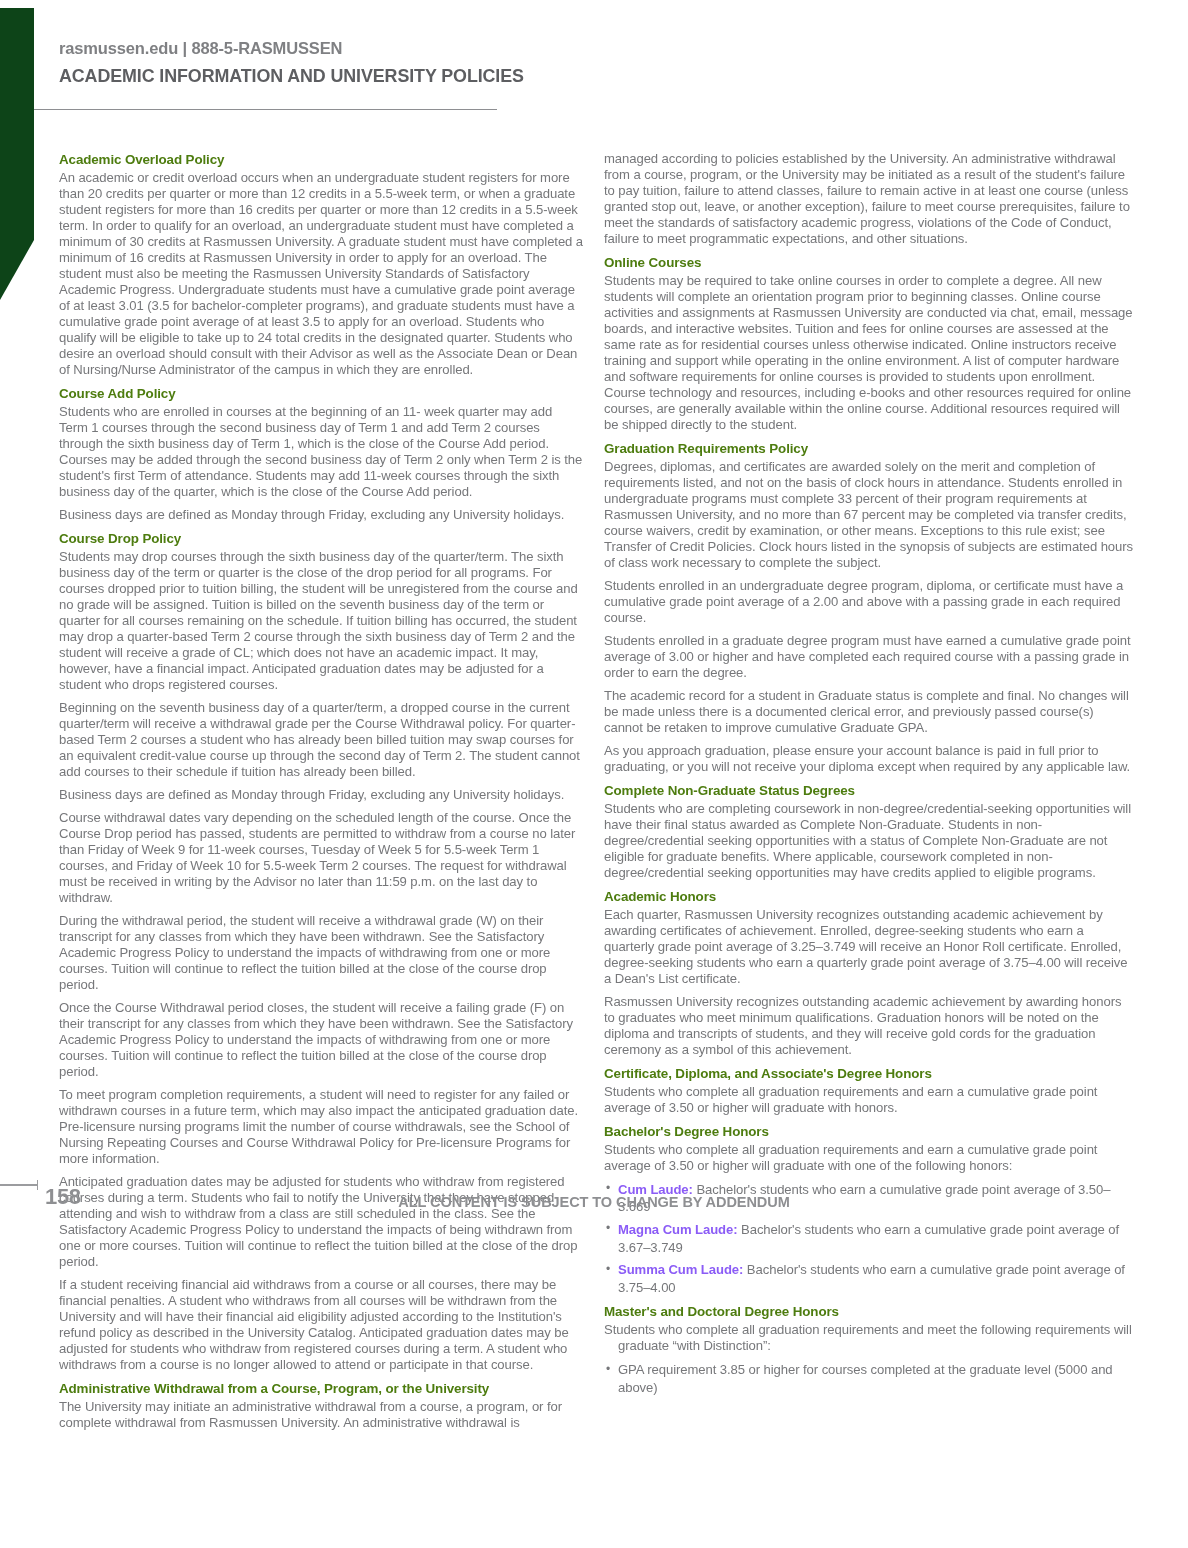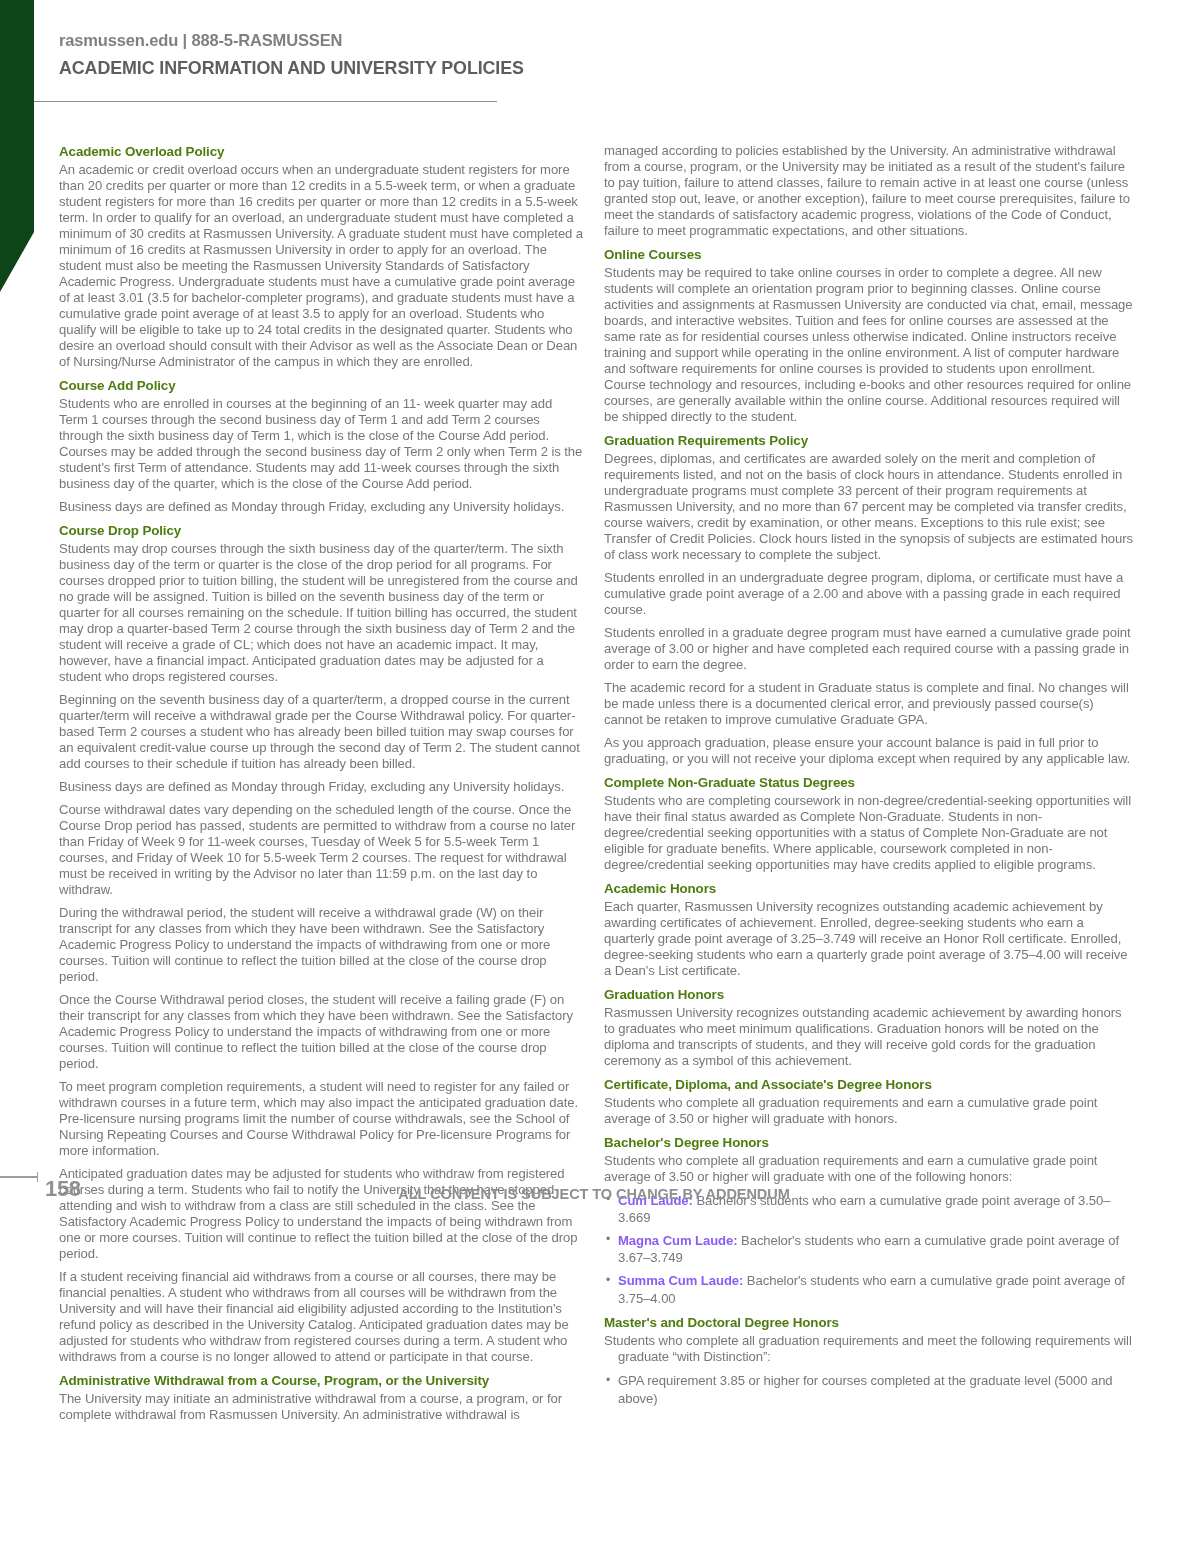--- a/index.html
+++ b/index.html
@@ -24,21 +24,21 @@
     top: 0;
     width: 34px;
     height: 292px;
     background: #0d4418;
     clip-path: polygon(0 0, 100% 0, 100% 232px, 0 292px);
   }
 
   
   .page {
     position: absolute;
-    left: 0; top: 0;
+    left: 0; top: 8px;
     width: 1188px;
     height: 1240px;
   }
 
   
   .header {
     position: absolute;
     left: 59px;
     top: 30px;
     width: 460px;
@@ -238,21 +238,20 @@
       <p class="body">Students enrolled in a graduate degree program must have earned a cumulative grade point average of 3.00 or higher and have completed each required course with a passing grade in order to earn the degree.</p>
       <p class="body">The academic record for a student in Graduate status is complete and final. No changes will be made unless there is a documented clerical error, and previously passed course(s) cannot be retaken to improve cumulative Graduate GPA.</p>
       <p class="body">As you approach graduation, please ensure your account balance is paid in full prior to graduating, or you will not receive your diploma except when required by any applicable law.</p>
 
       <h2 class="sec">Complete Non-Graduate Status Degrees</h2>
       <p class="body">Students who are completing coursework in non-degree/credential-seeking opportunities will have their final status awarded as Complete Non-Graduate. Students in non-degree/credential seeking opportunities with a status of Complete Non-Graduate are not eligible for graduate benefits. Where applicable, coursework completed in non-degree/credential seeking opportunities may have credits applied to eligible programs.</p>
 
       <h2 class="sec">Academic Honors</h2>
       <p class="body">Each quarter, Rasmussen University recognizes outstanding academic achievement by awarding certificates of achievement. Enrolled, degree-seeking students who earn a quarterly grade point average of 3.25–3.749 will receive an Honor Roll certificate. Enrolled, degree-seeking students who earn a quarterly grade point average of 3.75–4.00 will receive a Dean's List certificate.</p>
 
-      <h2 class="sec">Graduation Honors</h2>
       <p class="body">Rasmussen University recognizes outstanding academic achievement by awarding honors to graduates who meet minimum qualifications. Graduation honors will be noted on the diploma and transcripts of students, and they will receive gold cords for the graduation ceremony as a symbol of this achievement.</p>
 
       <h2 class="sec">Certificate, Diploma, and Associate's Degree Honors</h2>
       <p class="body">Students who complete all graduation requirements and earn a cumulative grade point average of 3.50 or higher will graduate with honors.</p>
 
       <h2 class="sec">Bachelor's Degree Honors</h2>
       <p class="body">Students who complete all graduation requirements and earn a cumulative grade point average of 3.50 or higher will graduate with one of the following honors:</p>
       <ul class="bullets">
           <li><b>Cum Laude:</b><span> Bachelor's students who earn a cumulative grade point average of 3.50–3.669</span></li>
           <li><b>Magna Cum Laude:</b><span> Bachelor's students who earn a cumulative grade point average of 3.67–3.749</span></li>

